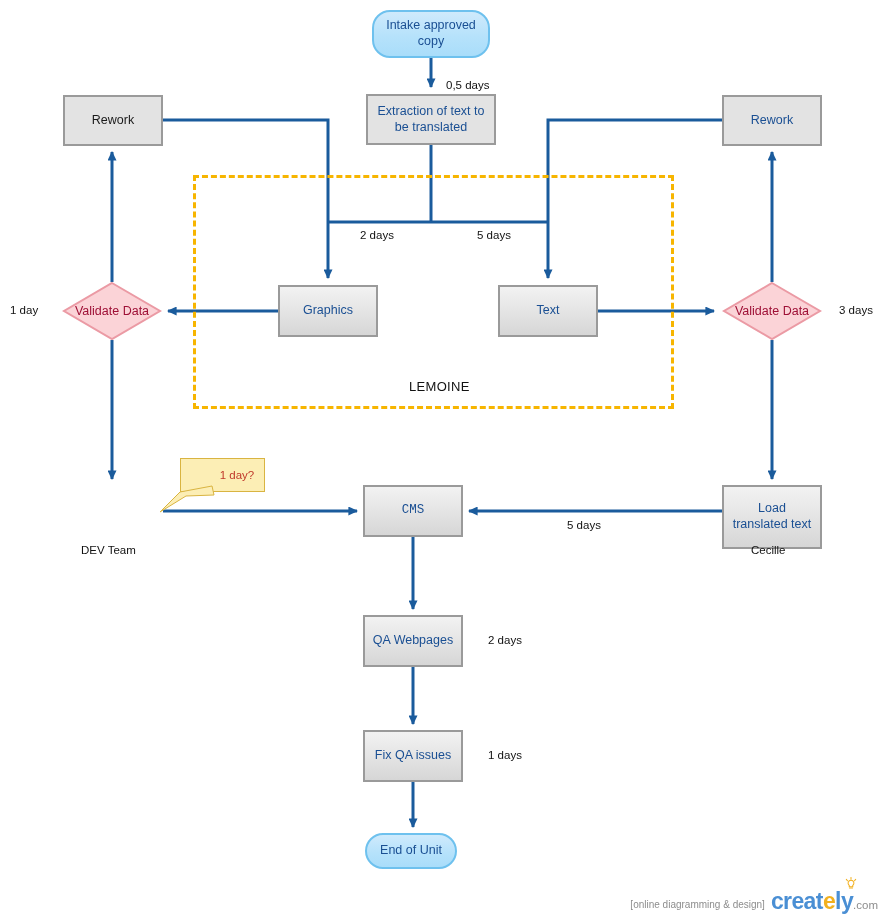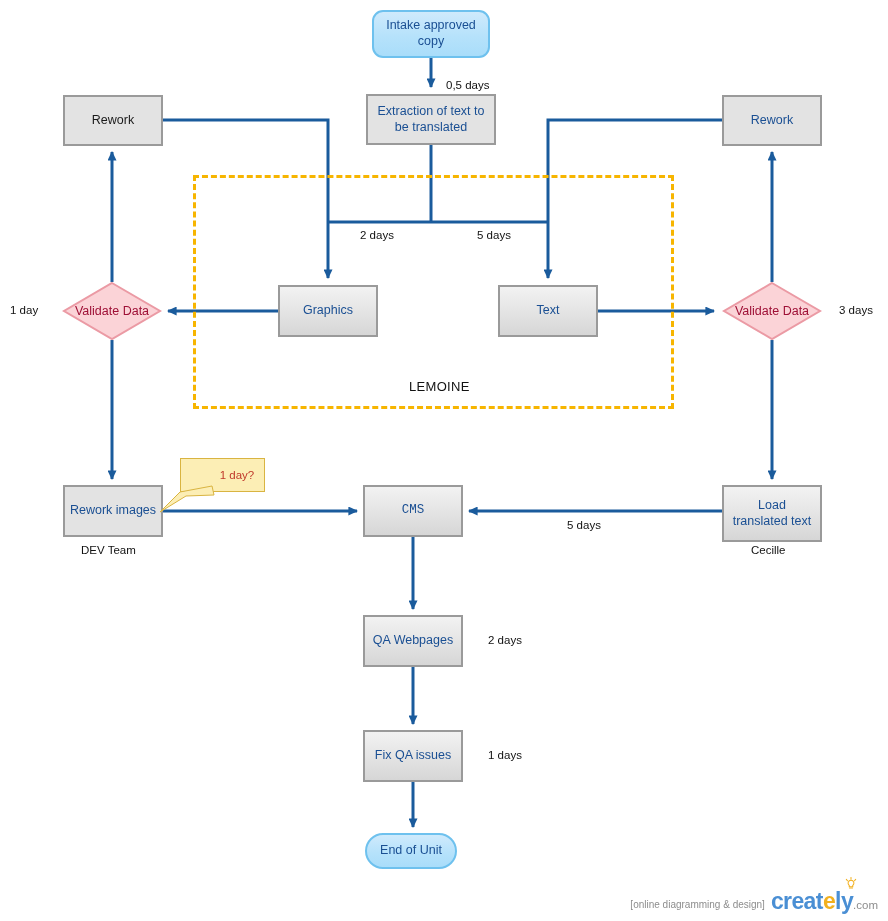--- a/index.html
+++ b/index.html
@@ -228,21 +228,21 @@
 
       <path d="M413,667 L413,724" marker-end="url(#arrow)"></path>
 
       <path d="M413,782 L413,827" marker-end="url(#arrow)"></path>
     </g>
   </svg>
 
   <div class="lane" style="left:193px; top:175px; width:481px; height:234px;"></div>
   <div class="lane-title" style="left:409px; top:379px;">LEMOINE</div>
 
-  <div class="node terminator" style="left:372px; top:10px; width:118px; height:48px; padding:12px 8px;border-radius:11px;">
+  <div class="node terminator" style="left:372px; top:10px; width:118px; height:48px; padding:12px 8px;">
     <span>Intake approved copy</span>
   </div>
 
   <div class="node rect-flat" style="left:366px; top:94px; width:130px; height:51px; padding:0 6px;">
     <span>Extraction of text to be  translated</span>
   </div>
 
   <div class="node rect-flat dark-label" style="left:63px; top:95px; width:100px; height:51px;">
     <span>Rework</span>
   </div>
@@ -266,29 +266,26 @@
     <div class="diamond-label">Validate Data</div>
   </div>
 
   <div class="diamond-wrap" style="left:723px; top:282px; width:98px; height:58px;">
     <svg width="98" height="58">
       <polygon points="49,1 97,29 49,57 1,29" fill="#fbd3d7" stroke="#eb9aa4" stroke-width="2"></polygon>
     </svg>
     <div class="diamond-label">Validate Data</div>
   </div>
 
-  <div class="node rect-flat" style="left:63px; top:485px; width:100px; height:52px;">
-    <span>Rework images</span>
-  </div>
 
   <div class="node rect-grad" style="left:363px; top:485px; width:100px; height:52px;font-family:Liberation Mono, monospace;">
     <span>CMS</span>
   </div>
 
-  <div class="node rect-grad" style="left:722px; top:485px; width:100px; height:57px; padding:0 6px;">
+  <div class="node rect-grad" style="left:722px; top:485px; width:100px; height:64px; padding:0 6px;">
     <span>Load translated text</span>
   </div>
 
   <div class="node rect-grad" style="left:363px; top:615px; width:100px; height:52px;">
     <span>QA Webpages</span>
   </div>
 
   <div class="node rect-grad" style="left:363px; top:730px; width:100px; height:52px;">
     <span>Fix QA issues</span>
   </div>

